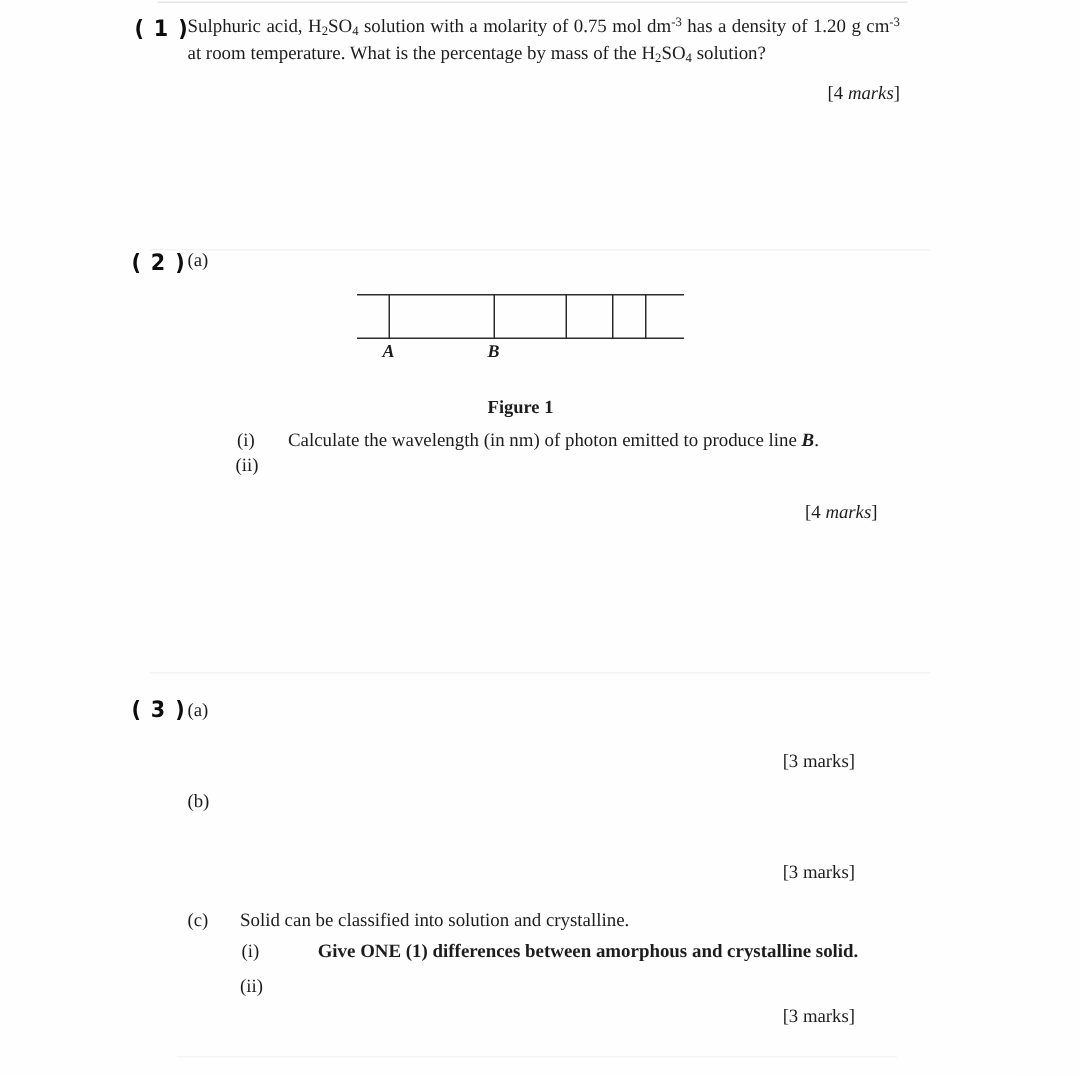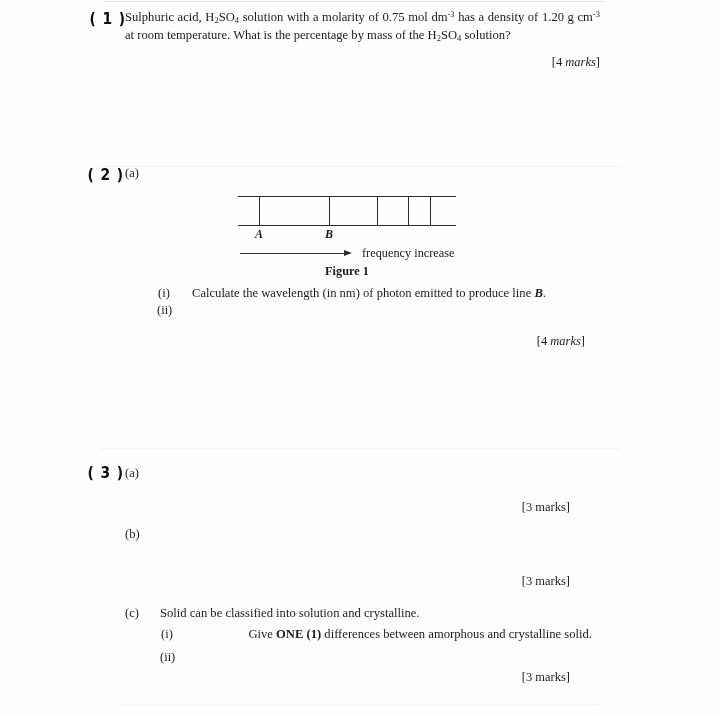--- a/index.html
+++ b/index.html
@@ -194,25 +194,20 @@
       <div class="spec-line" style="left:21px;"></div>
       <div class="spec-line" style="left:91px;"></div>
       <div class="spec-line" style="left:139px;"></div>
       <div class="spec-line" style="left:170px;"></div>
       <div class="spec-line" style="left:192px;"></div>
     </div>
 
     <div class="spec-label" style="left:21px;">A</div>
     <div class="spec-label" style="left:91px;">B</div>
 
-    <div class="arrow-row">
-      <div class="arrow-line"></div>
-      <div class="arrow-head"></div>
-      <div class="arrow-text">frequency increase</div>
-    </div>
 
     <div class="fig-caption">Figure 1</div>
   </div>
 
   <div class="roman-label" style="left:158px; top:286px;">(i)</div>
   <div class="qtext" style="left:192px; top:285px; width:390px; text-align:left;">Calculate the wavelength (in nm) of photon emitted to produce line <b class="bi">B</b>.</div>
 
   <div class="roman-label" style="left:157px; top:303px;">(ii)</div>
 
   <div class="marks" style="left:425px; top:334px; width:160px;">[4 <i>marks</i>]</div>
@@ -222,19 +217,19 @@
   <div class="part-label" style="left:125px; top:466px;">(a)</div>
   <div class="marks" style="left:410px; top:500px; width:160px;">[3 marks]</div>
 
   <div class="part-label" style="left:125px; top:527px;">(b)</div>
   <div class="marks" style="left:410px; top:574px; width:160px;">[3 marks]</div>
 
   <div class="part-label" style="left:125px; top:606px;">(c)</div>
   <div class="qtext" style="left:160px; top:605px; width:400px; text-align:left;">Solid can be classified into solution and crystalline.</div>
 
   <div class="roman-label" style="left:161px; top:627px;">(i)</div>
-  <div class="qtext" style="left:192px; top:626px; width:400px; text-align:right;">Give <b>ONE (1)</b> differences between amorphous and crystalline solid.</div>
+  <div class="qtext" style="left:192px; top:626px; width:400px; text-align:center;font-weight:bold;">Give <b>ONE (1)</b> differences between amorphous and crystalline solid.</div>
 
   <div class="roman-label" style="left:160px; top:650px;">(ii)</div>
 
   <div class="marks" style="left:410px; top:670px; width:160px;">[3 marks]</div>
 
 </div>
 
 </body></html>

